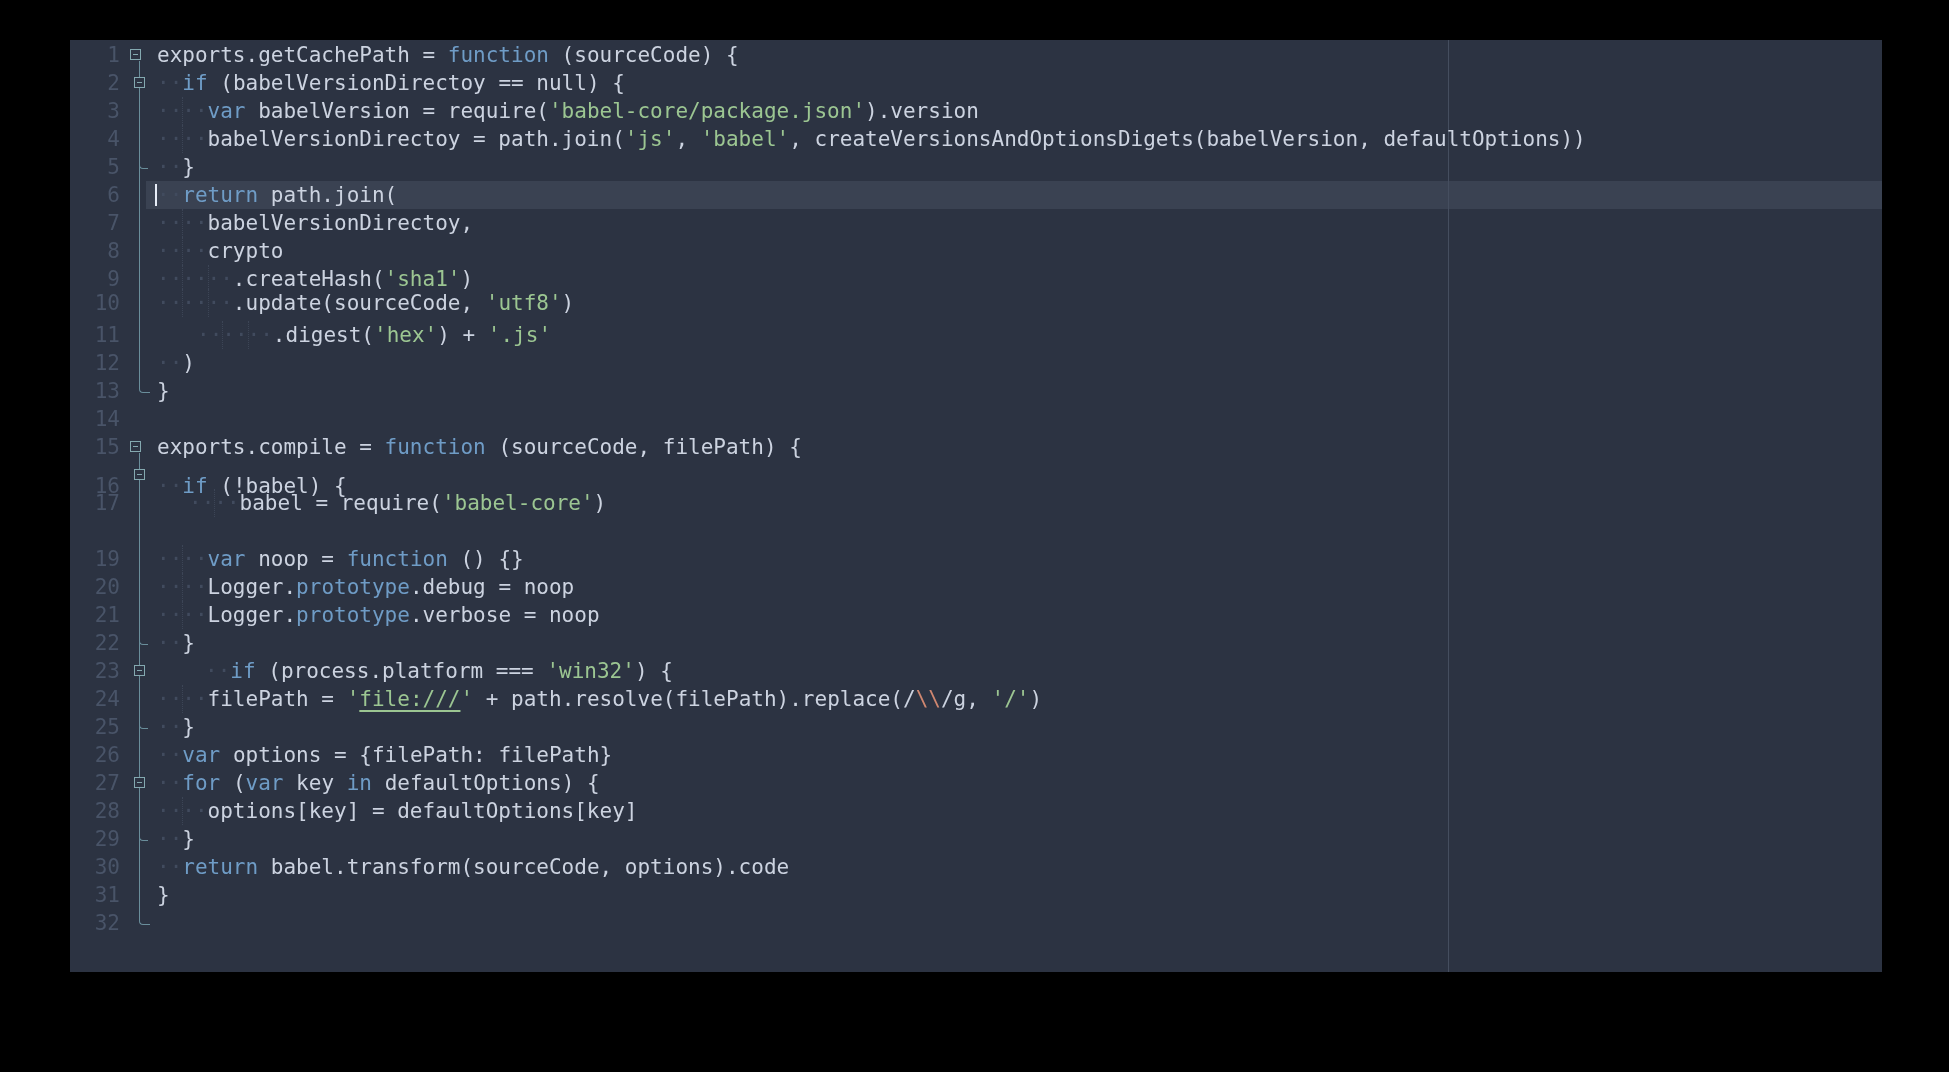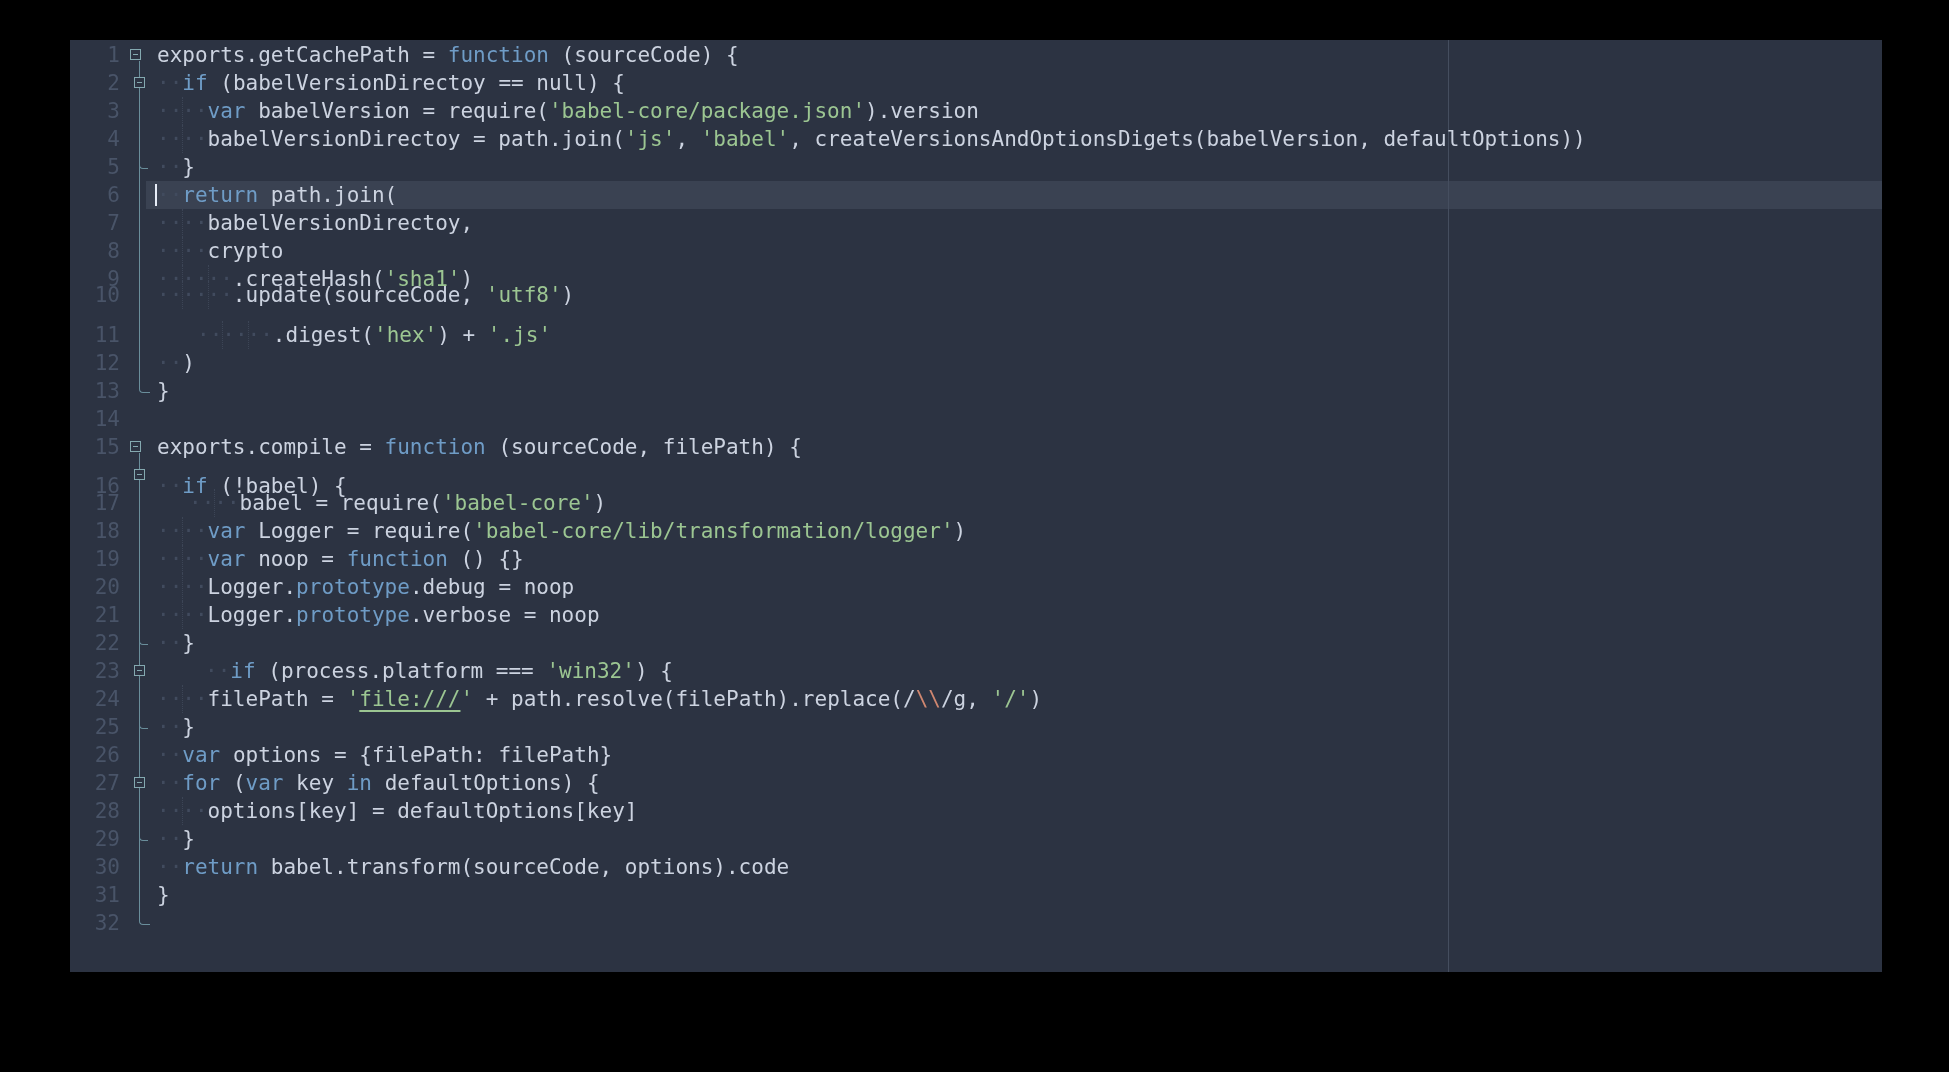--- a/index.html
+++ b/index.html
@@ -118,21 +118,21 @@
       <div class="row" style="top: 197px;">
         <div class="gutter">8</div>
         <div class="foldcell"></div>
         <div class="code"><div class="indent-guide" style="left: calc(2ch + 4px);"></div><span class="ws">····</span><span class="tok-w">crypto</span></div>
       </div>
       <div class="row" style="top: 225px;">
         <div class="gutter">9</div>
         <div class="foldcell"></div>
         <div class="code"><div class="indent-guide" style="left: calc(2ch + 4px);"></div><div class="indent-guide" style="left: calc(4ch + 4px);"></div><span class="ws">······</span><span class="tok-w">.createHash(</span><span class="tok-s">'sha1'</span><span class="tok-w">)</span></div>
       </div>
-      <div class="row" style="top: 241px;">
+      <div class="row" style="top: 249px;">
         <div class="gutter">10</div>
         <div class="foldcell"></div>
         <div class="code"><div class="indent-guide" style="left: calc(2ch + 4px);"></div><div class="indent-guide" style="left: calc(4ch + 4px);"></div><span class="ws">······</span><span class="tok-w">.update(sourceCode, </span><span class="tok-s">'utf8'</span><span class="tok-w">)</span></div>
       </div>
       <div class="row" style="top: 281px; gap: 20px;">
         <div class="gutter">11</div>
         <div class="foldcell"></div>
         <div class="code"><div class="indent-guide" style="left: calc(2ch + 4px);"></div><div class="indent-guide" style="left: calc(4ch + 4px);"></div><span class="ws">······</span><span class="tok-w">.digest(</span><span class="tok-s">'hex'</span><span class="tok-w">) + </span><span class="tok-s">'.js'</span></div>
       </div>
       <div class="row" style="top: 309px;">
@@ -157,25 +157,20 @@
       </div>
       <div class="row" style="top: 432px;">
         <div class="gutter">16</div>
         <div class="foldcell"></div>
         <div class="code"><span class="ws">··</span><span class="tok-k">if</span><span class="tok-w"> (!babel) {</span></div>
       </div>
       <div class="row" style="top: 449px; gap: 16px;">
         <div class="gutter">17</div>
         <div class="foldcell"></div>
         <div class="code"><div class="indent-guide" style="left: calc(2ch + 4px);"></div><span class="ws">····</span><span class="tok-w">babel = require(</span><span class="tok-s">'babel-core'</span><span class="tok-w">)</span></div>
-      </div>
-      <div class="row" style="top: 477px;">
-        <div class="gutter">18</div>
-        <div class="foldcell"></div>
-        <div class="code"><div class="indent-guide" style="left: calc(2ch + 4px);"></div><span class="ws">····</span><span class="tok-k">var</span><span class="tok-w"> Logger = require(</span><span class="tok-s">'babel-core/lib/transformation/logger'</span><span class="tok-w">)</span></div>
       </div>
       <div class="row" style="top: 505px; justify-content: center;">
         <div class="gutter">19</div>
         <div class="foldcell"></div>
         <div class="code"><div class="indent-guide" style="left: calc(2ch + 4px);"></div><span class="ws">····</span><span class="tok-k">var</span><span class="tok-w"> noop = </span><span class="tok-k">function</span><span class="tok-w"> () {}</span></div>
       </div>
       <div class="row" style="top: 533px;">
         <div class="gutter">20</div>
         <div class="foldcell"></div>
         <div class="code"><div class="indent-guide" style="left: calc(2ch + 4px);"></div><span class="ws">····</span><span class="tok-w">Logger.</span><span class="tok-k">prototype</span><span class="tok-w">.debug = noop</span></div>

